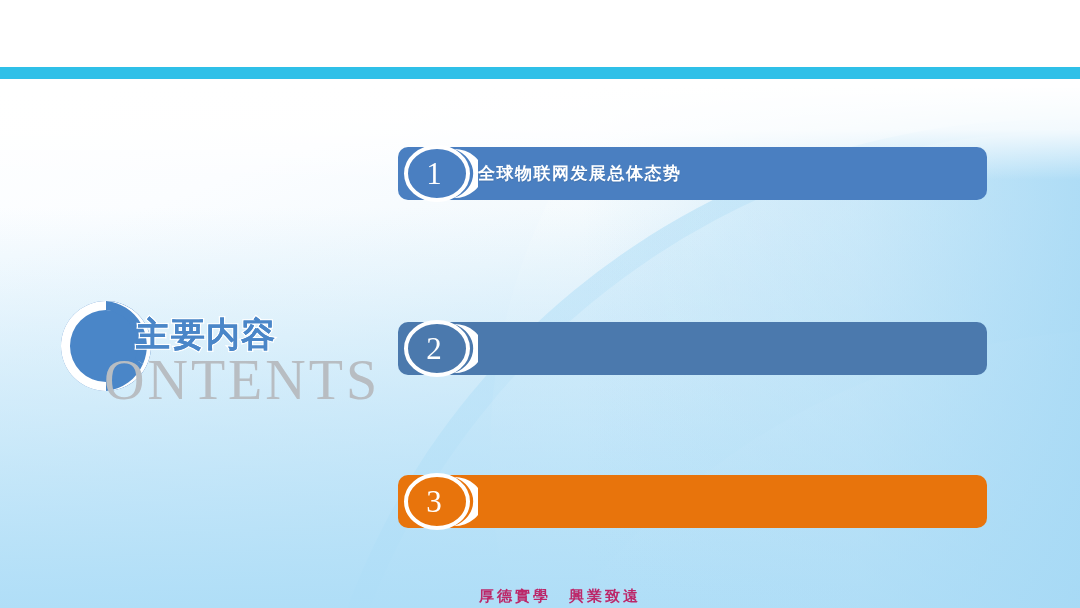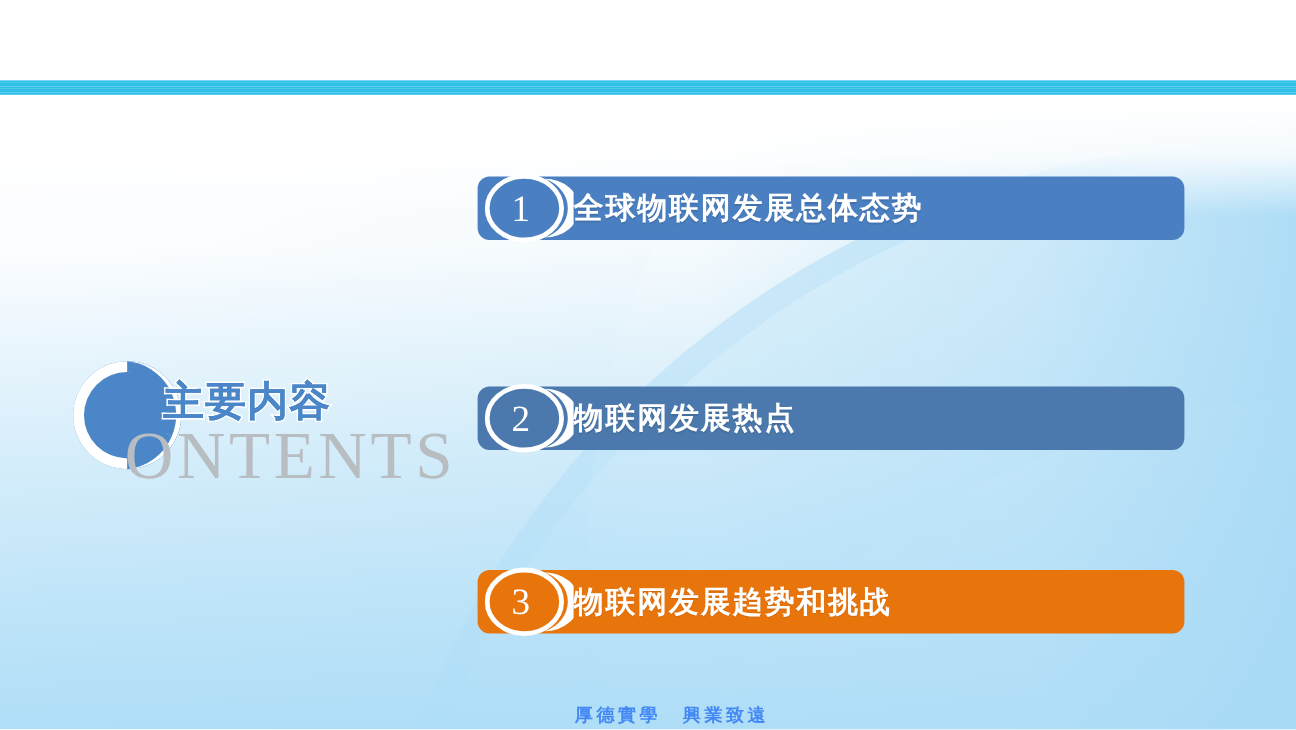--- a/index.html
+++ b/index.html
@@ -218,39 +218,39 @@
     display: flex;
     align-items: center;
     justify-content: center;
     font-family: "Liberation Serif", "DejaVu Serif", serif;
     font-size: 31px;
     color: #ffffff;
     line-height: 1;
   }
   .bar-label {
     font-family: "DejaVu Sans", "Liberation Sans", sans-serif;
-    font-size: 25px;
+    font-size: 17px;
     font-weight: bold;
     color: #ffffff;
     letter-spacing: 1.5px;
     white-space: nowrap;
     margin-left: -6px;
     text-shadow: 0 1px 1px rgba(0,0,0,0.10);
   }
 
   
   .footer-motto {
     position: absolute;
     left: 0; right: 0;
     bottom: 2px;
     text-align: center;
     font-family: "DejaVu Serif", "Liberation Serif", serif;
     font-size: 15px;
     font-weight: bold;
-    color: #3b82f6;
+    color: #be185d;
     letter-spacing: 3px;
     opacity: 0.92;
     white-space: nowrap;
     margin-left: 40px;
   }
 </style>
 </head>
 <body>
 
 <div class="slide">
@@ -304,31 +304,29 @@
   <div class="bar bar-2" style="background: rgb(75, 121, 173);">
     <div class="badge-wrap">
       <div class="badge-ring">
         <svg width="74" height="59" viewBox="0 0 74 59">
           <ellipse cx="33" cy="29.5" rx="31" ry="26.5" fill="none" stroke="#ffffff" stroke-width="4"></ellipse>
           <path d="M50 5 A31 26.5 0 0 1 50 54 A27 23 0 0 0 50 5 Z" fill="#ffffff"></path>
         </svg>
       </div>
       <div class="badge-num">2</div>
     </div>
-    <div class="bar-label">物联网发展热点</div>
   </div>
 
   <div class="bar bar-3" style="background: rgb(232, 116, 12);">
     <div class="badge-wrap">
       <div class="badge-ring">
         <svg width="74" height="59" viewBox="0 0 74 59">
           <ellipse cx="33" cy="29.5" rx="31" ry="26.5" fill="none" stroke="#ffffff" stroke-width="4"></ellipse>
           <path d="M50 5 A31 26.5 0 0 1 50 54 A27 23 0 0 0 50 5 Z" fill="#ffffff"></path>
         </svg>
       </div>
       <div class="badge-num">3</div>
     </div>
-    <div class="bar-label">物联网发展趋势和挑战</div>
   </div>
 
   <div class="footer-motto">厚德實學　興業致遠</div>
 
 </div>
 
 </body></html>

